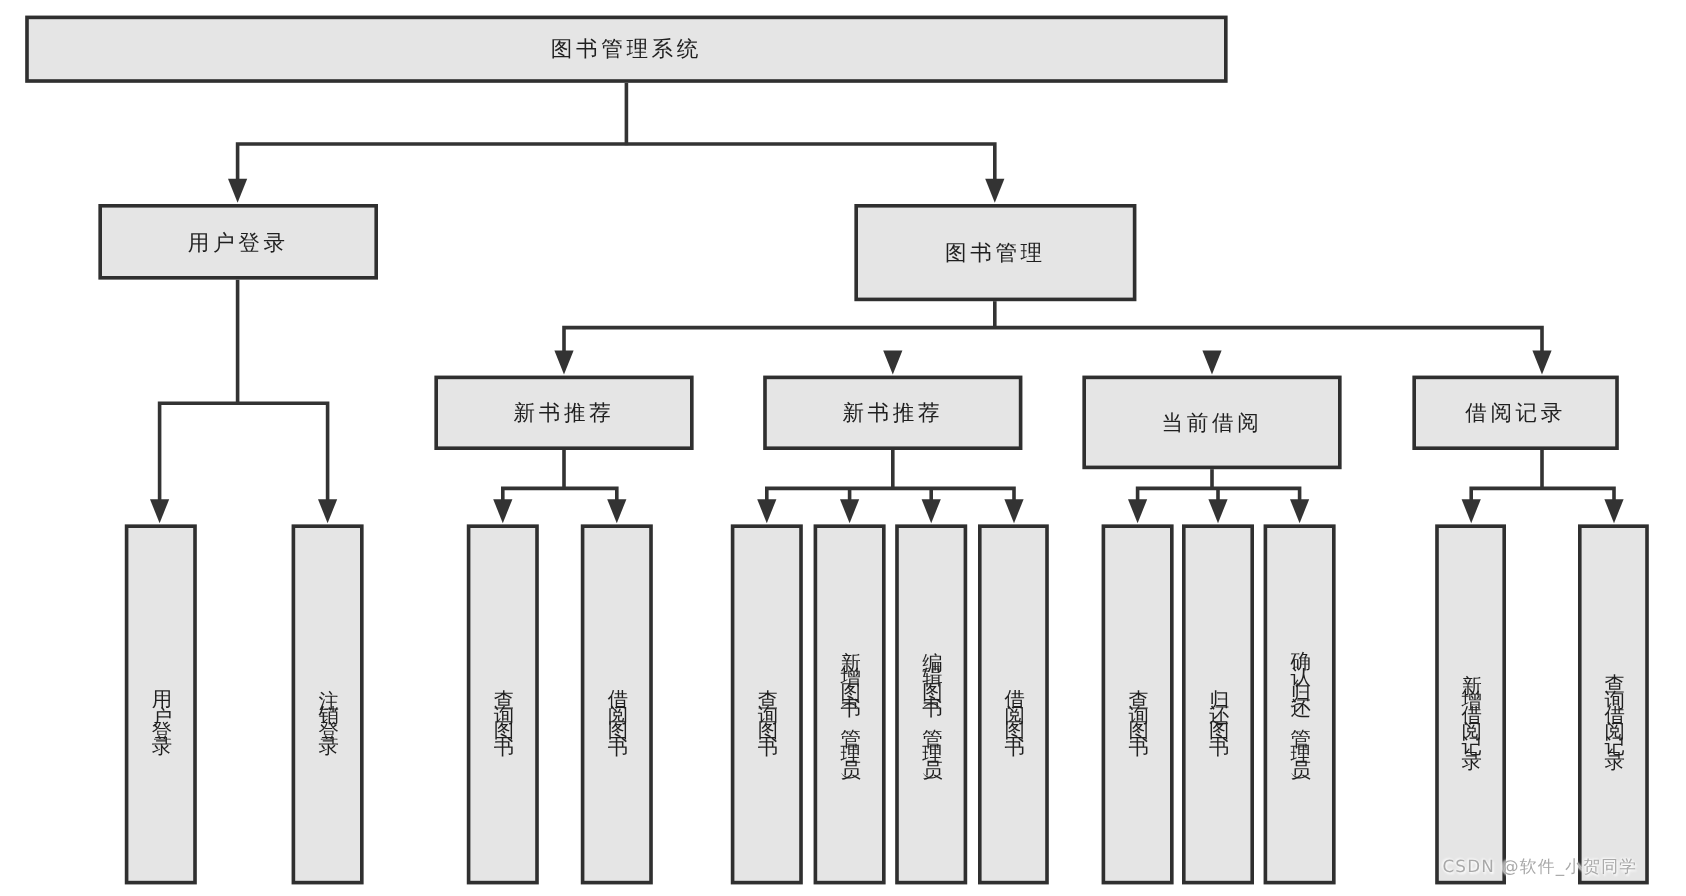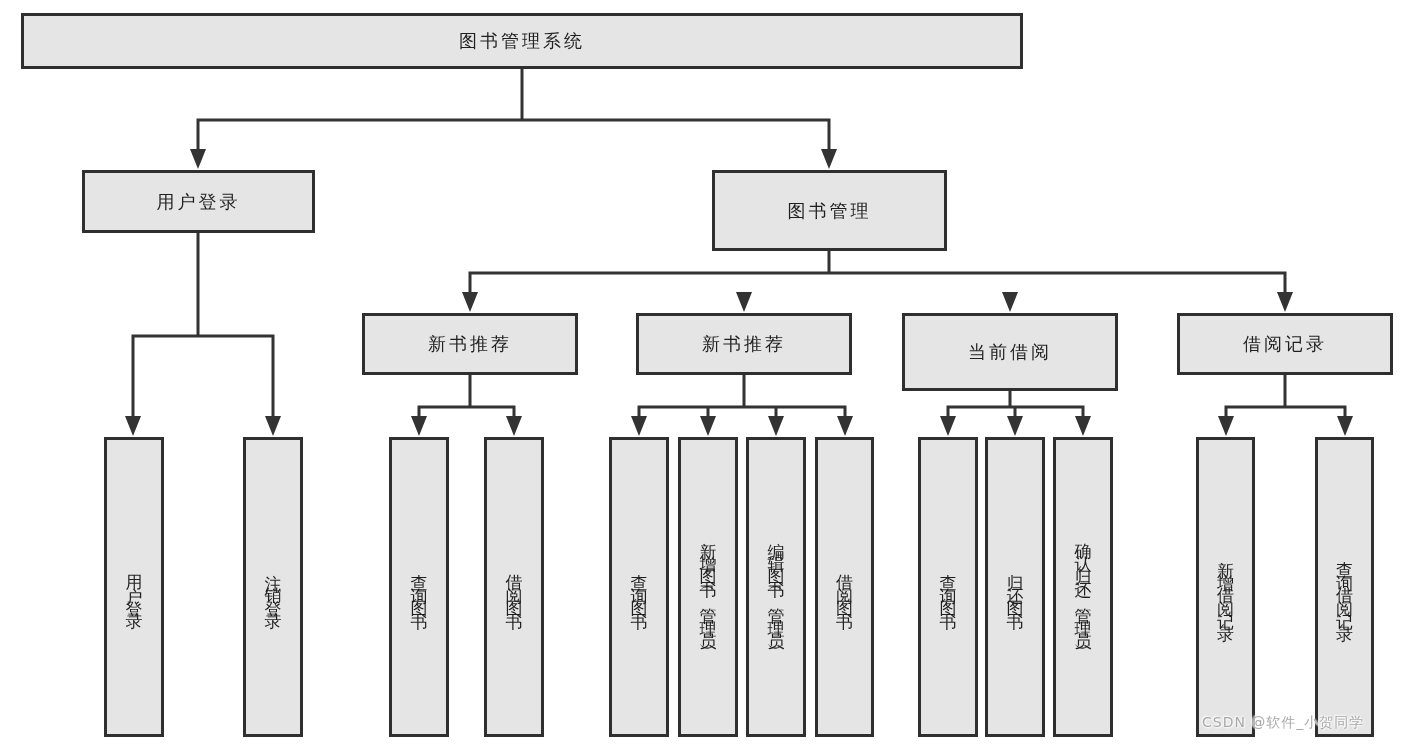--- a/index.html
+++ b/index.html
@@ -75,21 +75,21 @@
   </svg>
 
   <div class="box hbox" style="left:21px;top:13px;width:1002px;height:56px">图书管理系统</div>
 
   <div class="box hbox" style="left:82px;top:170px;width:233px;height:63px">用户登录</div>
   <div class="box hbox" style="left:712px;top:170px;width:235px;height:81px">图书管理</div>
 
   <div class="box hbox" style="left:362px;top:313px;width:216px;height:62px">新书推荐</div>
   <div class="box hbox" style="left:636px;top:313px;width:216px;height:62px">新书推荐</div>
   <div class="box hbox" style="left:902px;top:313px;width:216px;height:78px">当前借阅</div>
-  <div class="box hbox" style="left:1177px;top:313px;width:216px;height:62px">借阅记录</div>
+  <div class="box hbox" style="left:1177px;top:313px;width:172px;height:62px">借阅记录</div>
 
   <div class="box vbox" style="left:104px;top:437px;width:60px;height:300px">用户登录</div>
   <div class="box vbox" style="left:243px;top:437px;width:60px;height:300px">注销登录</div>
 
   <div class="box vbox" style="left:389px;top:437px;width:60px;height:300px">查询图书</div>
   <div class="box vbox" style="left:484px;top:437px;width:60px;height:300px">借阅图书</div>
 
   <div class="box vbox" style="left:609px;top:437px;width:60px;height:300px">查询图书</div>
   <div class="box vbox" style="left:678px;top:437px;width:60px;height:300px">新增图书（管理员）</div>
   <div class="box vbox" style="left:746px;top:437px;width:60px;height:300px">编辑图书（管理员）</div>

